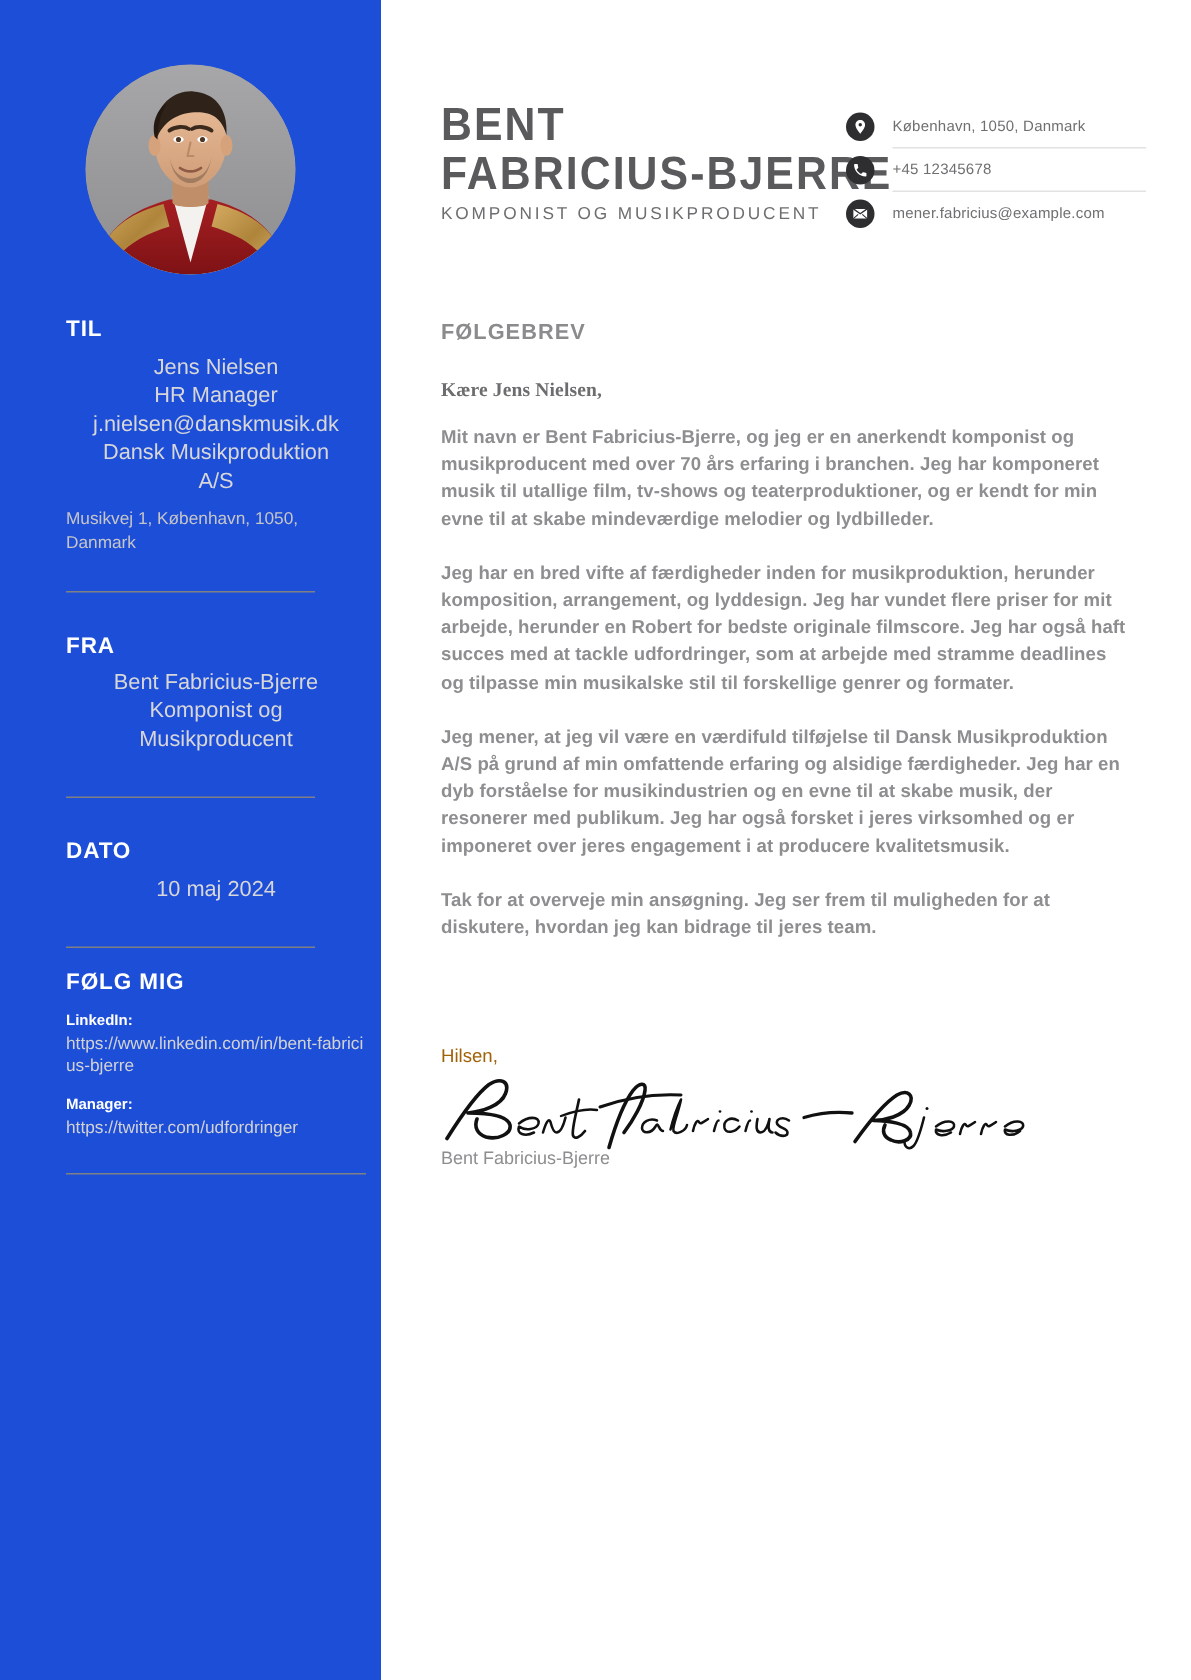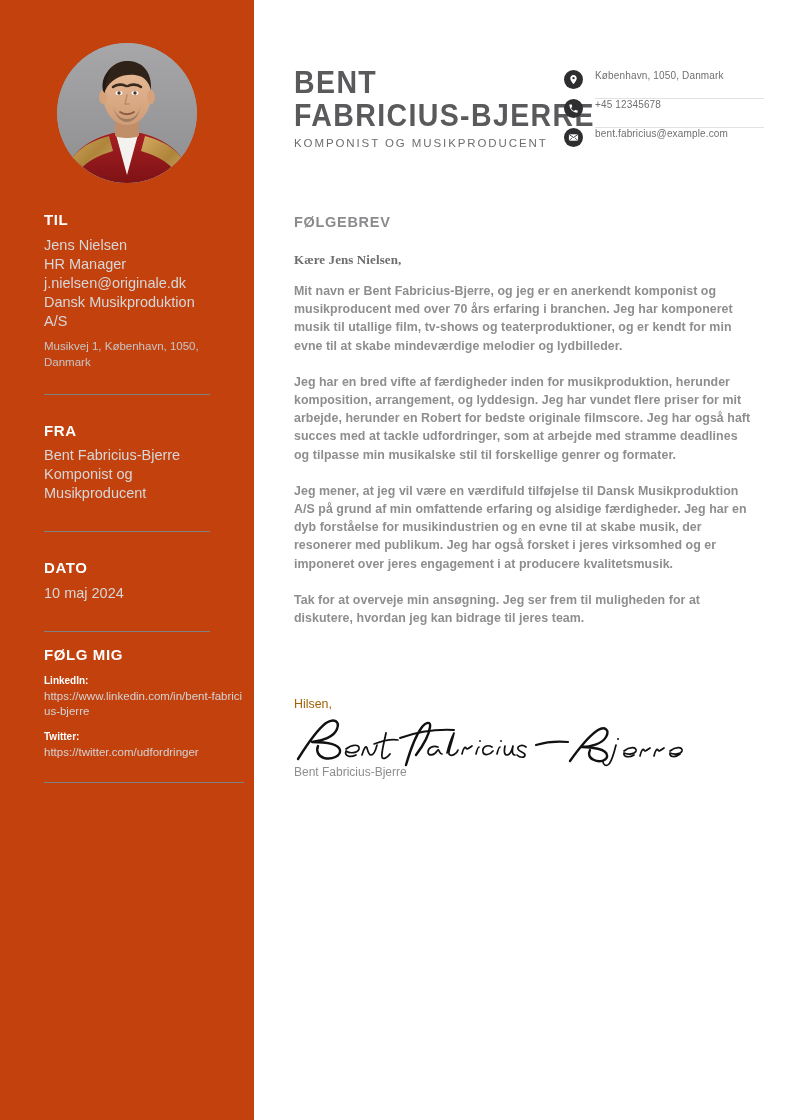--- a/index.html
+++ b/index.html
@@ -14,21 +14,21 @@
     position: relative;
     overflow: hidden;
   }
 
   
   .sidebar {
     position: absolute;
     left: 0; top: 0;
     width: 254px;
     height: 1120px;
-    background: #c2410c;
+    background: #1d4ed8;
     box-sizing: border-box;
   }
   .photo-wrap {
     position: absolute;
     left: 57px;
     top: 43px;
     width: 140px;
     height: 140px;
     border-radius: 50%;
     overflow: hidden;
@@ -49,20 +49,21 @@
     letter-spacing: 0.6px;
     margin: 0 0 7px 0;
     line-height: 1.1;
   }
   .side-line {
     color: #d7d7d9;
     font-size: 14.5px;
     line-height: 19px;
     margin: 0;
     font-weight: 400;
+    text-align: center;
   }
   .side-sub {
     color: #c6c6c8;
     font-size: 11.5px;
     line-height: 16px;
     margin: 7px 0 0 0;
   }
   .divider {
     height: 1px;
     background: #808083;
@@ -117,21 +118,21 @@
     font-size: 11.5px;
     letter-spacing: 1.9px;
     color: #6e6e70;
     margin: 5px 0 0 0;
     white-space: nowrap;
   }
 
   .contacts { width: 200px; padding-top: 6px; }
   .contact-row {
     display: flex;
-    align-items: flex-start;
+    align-items: center;
     height: 29px;
     position: relative;
   }
   .contact-row.bordered::after {
     content: "";
     position: absolute;
     left: 31px; right: 0; bottom: 0;
     height: 1px;
     background: #e2e2e2;
   }
@@ -266,21 +267,21 @@
       </g>
     </svg>
   </div>
 
   <div class="side-body">
 
     <div class="blk">
       <p class="side-h">TIL</p>
       <p class="side-line">Jens Nielsen</p>
       <p class="side-line">HR Manager</p>
-      <p class="side-line">j.nielsen@originale.dk</p>
+      <p class="side-line">j.nielsen@danskmusik.dk</p>
       <p class="side-line">Dansk Musikproduktion</p>
       <p class="side-line">A/S</p>
       <p class="side-sub">Musikvej 1, København, 1050, Danmark</p>
     </div>
 
     <div class="divider" style="margin-top:24px;width:166px;"></div>
 
     <div class="blk" style="margin-top:28px;">
       <p class="side-h">FRA</p>
       <p class="side-line">Bent Fabricius-Bjerre</p>
@@ -296,21 +297,21 @@
     </div>
 
     <div class="divider" style="margin-top:28px;width:166px;"></div>
 
     <div class="blk" style="margin-top:15px;">
       <p class="side-h" style="margin-bottom:12px;">FØLG MIG</p>
 
       <p class="side-label">LinkedIn:</p>
       <p class="side-url">https://www.linkedin.com/in/bent-fabricius-bjerre</p>
 
-      <p class="side-label">Twitter:</p>
+      <p class="side-label">Manager:</p>
       <p class="side-url">https://twitter.com/udfordringer</p>
     </div>
 
     <div class="divider" style="margin-top:22px;width:200px;"></div>
   </div>
 </div>
 
 <div class="main">
 
   <div class="head">
@@ -341,21 +342,21 @@
       </div>
 
       <div class="contact-row">
         <span class="cicon">
           <svg width="11" height="11" viewBox="0 0 24 24" fill="#ffffff">
             <path d="M2 5h20v14H2z" fill="#ffffff"></path>
             <path d="M2 5l10 7 10-7" stroke="#2e2e30" stroke-width="2" fill="none"></path>
             <path d="M2 19l7-6M22 19l-7-6" stroke="#2e2e30" stroke-width="1.6" fill="none"></path>
           </svg>
         </span>
-        <span class="ctext">bent.fabricius@example.com</span>
+        <span class="ctext">mener.fabricius@example.com</span>
       </div>
 
     </div>
   </div>
 
   <div class="letter">
     <p class="letter-title">FØLGEBREV</p>
     <p class="salutation">Kære Jens Nielsen,</p>
 
     <p class="para">Mit navn er Bent Fabricius-Bjerre, og jeg er en anerkendt komponist og musikproducent med over 70 års erfaring i branchen. Jeg har komponeret musik til utallige film, tv-shows og teaterproduktioner, og er kendt for min evne til at skabe mindeværdige melodier og lydbilleder.</p>

